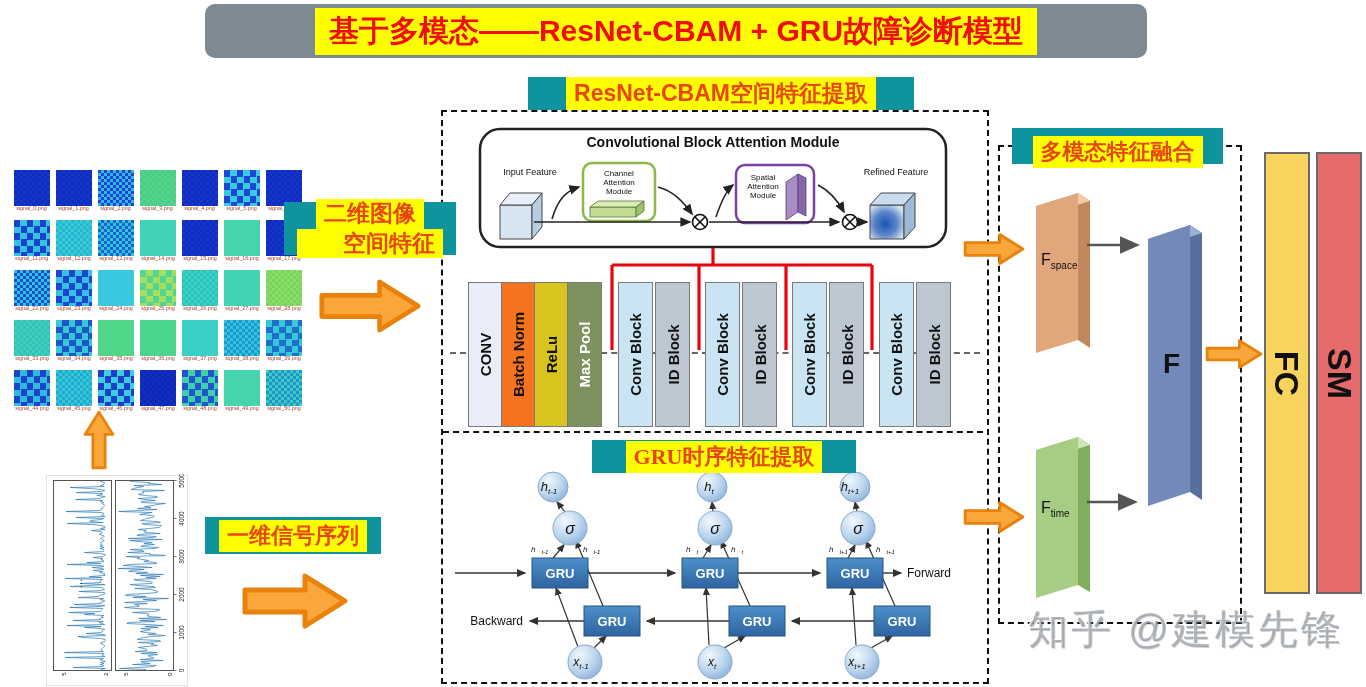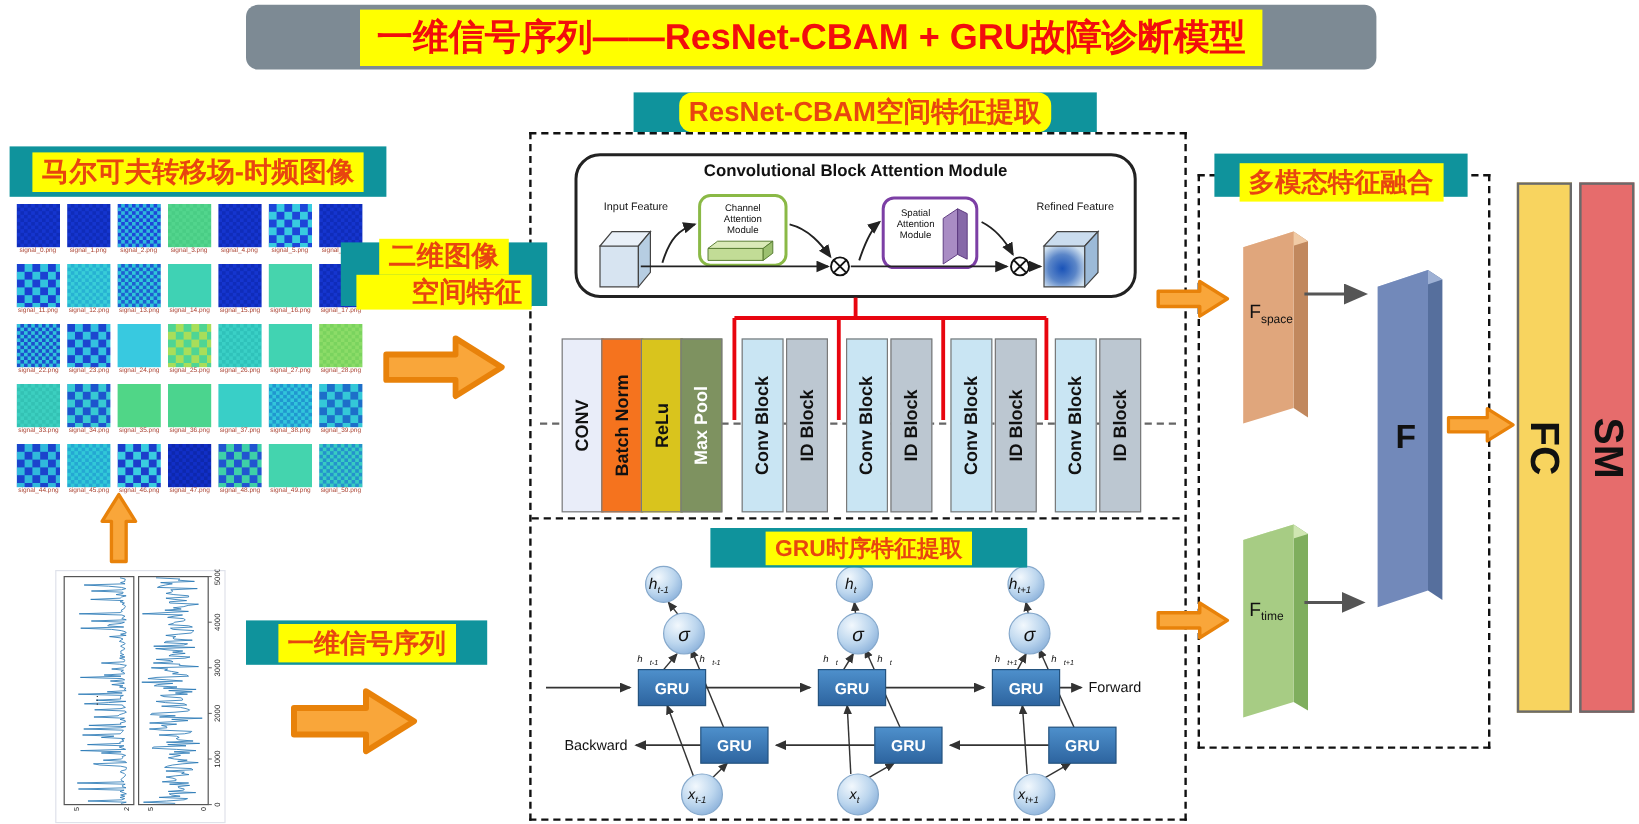--- a/index.html
+++ b/index.html
@@ -34,26 +34,23 @@
 
   <svg width="0" height="0" style="position:absolute">
       <defs>
     <g id="oarwshape">
           <polygon points="2,16 62,16 62,2 102,27 62,52 62,38 2,38" fill="#F9A63A" stroke="#E8820A" stroke-width="5" stroke-linejoin="round"></polygon>
         </g>
   </defs>
     </svg>
 
   <div class="abs titlebar" style="left:205px;top:4px;width:942px;height:54px;">
-    <span class="hl">一维信号序列——ResNet-CBAM + GRU故障诊断模型</span>
-  </div>
-
-  <div class="abs teal" style="left:8px;top:122px;width:314px;height:42px;">
-    <span class="hl" style="font-size:23px;">马尔可夫转移场-时频图像</span>
-  </div>
+    <span class="hl">基于多模态——ResNet-CBAM + GRU故障诊断模型</span>
+  </div>
+
 
   <div id="grid" class="abs">
       <div class="grow">
         <div class="gcell">
           <div class="gthumb" style="background: repeating-conic-gradient(rgb(15, 44, 186) 0%, rgb(15, 44, 186) 25%, rgb(21, 53, 207) 0%, rgb(21, 53, 207) 50%) 0px 0px / 6px 6px;"></div>
           <div class="gcap">signal_0.png</div>
         </div>
         <div class="gcell">
           <div class="gthumb" style="background: repeating-conic-gradient(rgb(15, 44, 186) 0%, rgb(15, 44, 186) 25%, rgb(21, 53, 207) 0%, rgb(21, 53, 207) 50%) 0px 0px / 6px 6px;"></div>
           <div class="gcap">signal_1.png</div>
@@ -235,42 +232,42 @@
           <text x="14" y="20">5</text>
           <text x="14" y="62">2</text>
           <text x="14" y="82">5</text>
           <text x="14" y="126">0</text>
         </g>
         <text x="98" y="36" font-size="10" fill="#333">…</text>
       </svg>
     </div>
   </div>
 
-  <div class="abs teal" style="left:205px;top:517px;width:201px;height:37px;">
+  <div class="abs teal" style="left:205px;top:517px;width:176px;height:37px;">
     <span class="hl" style="font-size:22px;">一维信号序列</span>
   </div>
   <svg class="abs oarw" viewBox="0 0 104 54" style="left:220px;top:574px;width:150px;height:54px;">
       <use href="#oarwshape"></use>
     </svg>
 
   <div class="abs teal" style="left:284px;top:202px;width:172px;height:53px;">
     <div style="text-align:center;line-height:1.2;">
       <span class="hl" style="font-size:23px;display:inline-block;">二维图像</span><br>
       <span class="hl" style="font-size:23px;display:inline-block;padding-left:46px;">空间特征</span>
     </div>
   </div>
   <svg class="abs oarw" viewBox="0 0 104 54" style="left:297px;top:280px;width:146px;height:52px;">
       <use href="#oarwshape"></use>
     </svg>
 
   <div class="abs dashedbox" style="left:441px;top:110px;width:544px;height:570px;"></div>
   <div class="abs" style="left:443px;top:431px;width:540px;height:0;border-top:2.5px dashed #111;z-index:1;"></div>
 
   <div class="abs teal" style="left:528px;top:77px;width:386px;height:33px;">
-    <span class="hl" style="font-size:23px;border-radius:11px;">ResNet-CBAM空间特征提取</span>
+    <span class="hl" style="font-size:23px;">ResNet-CBAM空间特征提取</span>
   </div>
 
   <svg class="abs" style="left:478px;top:127px;z-index:2;" width="470" height="122" viewBox="0 0 470 122">
     <defs>
       <marker id="ma" markerWidth="8" markerHeight="8" refX="6" refY="3" orient="auto">
           <path d="M0,0L7,3L0,6z" fill="#222"></path>
         </marker>
       <radialGradient id="blob" cx="45%" cy="55%" r="62%">
         <stop offset="0%" stop-color="#1a53b8"></stop>
           <stop offset="55%" stop-color="#5b86c8"></stop>
@@ -385,21 +382,21 @@
       <span>ID Block</span>
     </div>
   <div class="abs vbar" style="left:879px;top:282px;width:33px;height:143px;background:#c9e5f3;">
       <span>Conv Block</span>
     </div>
   <div class="abs vbar" style="left:916px;top:282px;width:33px;height:143px;background:#bcc7d1;">
       <span>ID Block</span>
     </div>
 
   <div class="abs teal" style="left:592px;top:440px;width:264px;height:33px;">
-    <span class="hl" style="font-size:19px;">GRU时序特征提取</span>
+    <span class="hl" style="font-size:22px;font-family:Liberation Serif, serif;">GRU时序特征提取</span>
   </div>
 
   <svg class="abs" style="left:445px;top:460px;z-index:2;" width="540" height="227" viewBox="0 0 540 227">
     <defs>
       <radialGradient id="gball" cx="35%" cy="30%" r="75%">
         <stop offset="0%" stop-color="#f2f8fd"></stop>
           <stop offset="60%" stop-color="#bcd6ee"></stop>
           <stop offset="100%" stop-color="#8fb4dc"></stop>
       </radialGradient>
       <linearGradient id="gbox" x1="0" y1="0" x2="0" y2="1">
@@ -543,14 +540,15 @@
     </g>
   </svg>
 
   <div class="abs outbar" style="left:1264px;top:152px;width:42px;height:438px;background:#f8d45f;">
       <span>FC</span>
     </div>
   <div class="abs outbar" style="left:1316px;top:152px;width:42px;height:438px;background:#e66c6c;">
       <span>SM</span>
     </div>
 
+  <div class="abs" id="watermark">知乎 @建模先锋</div>
 
 </div>
 
 </body></html>

